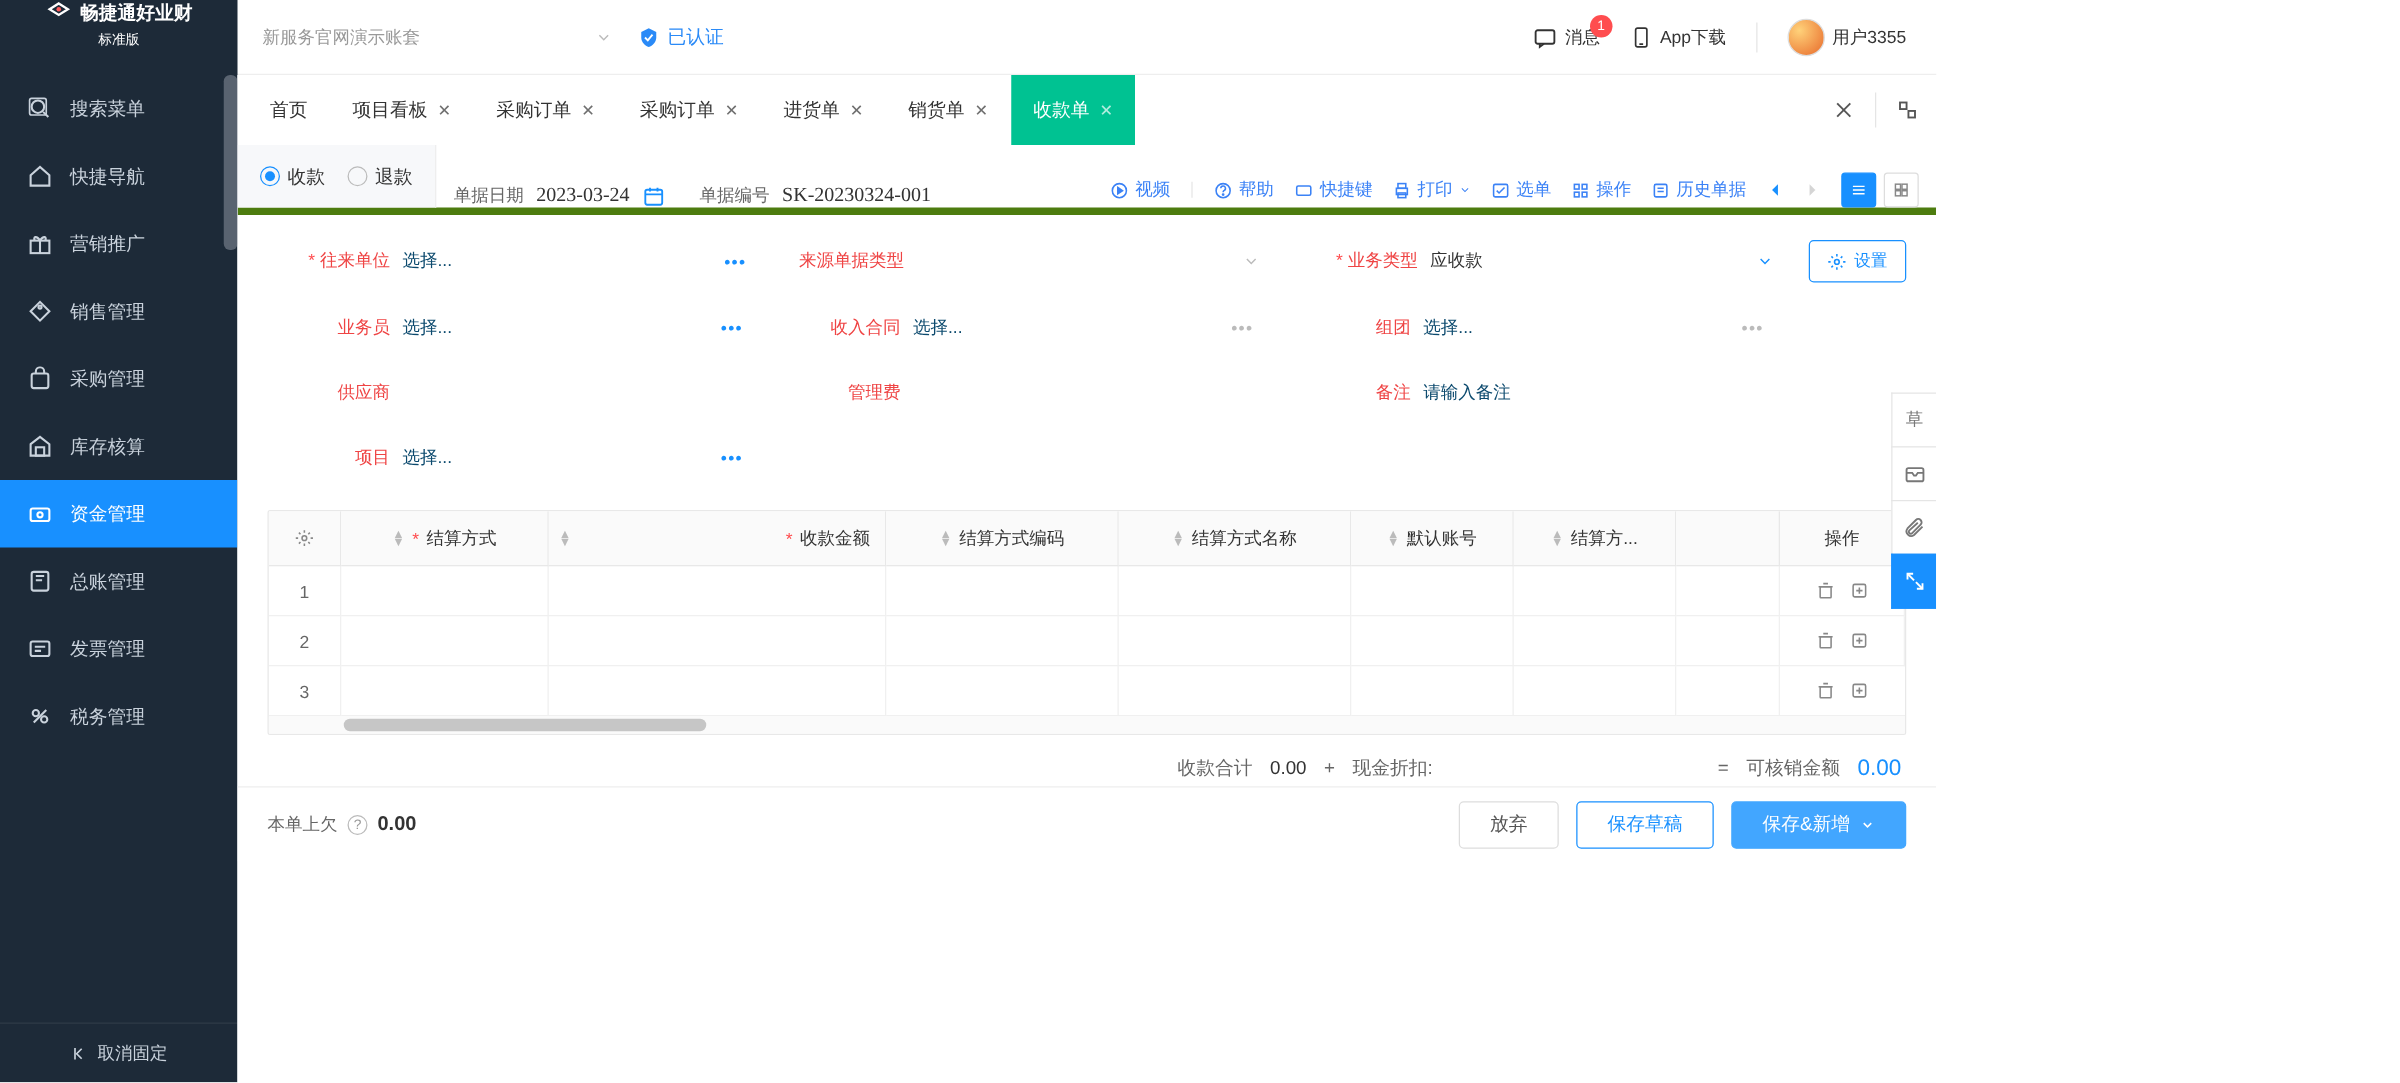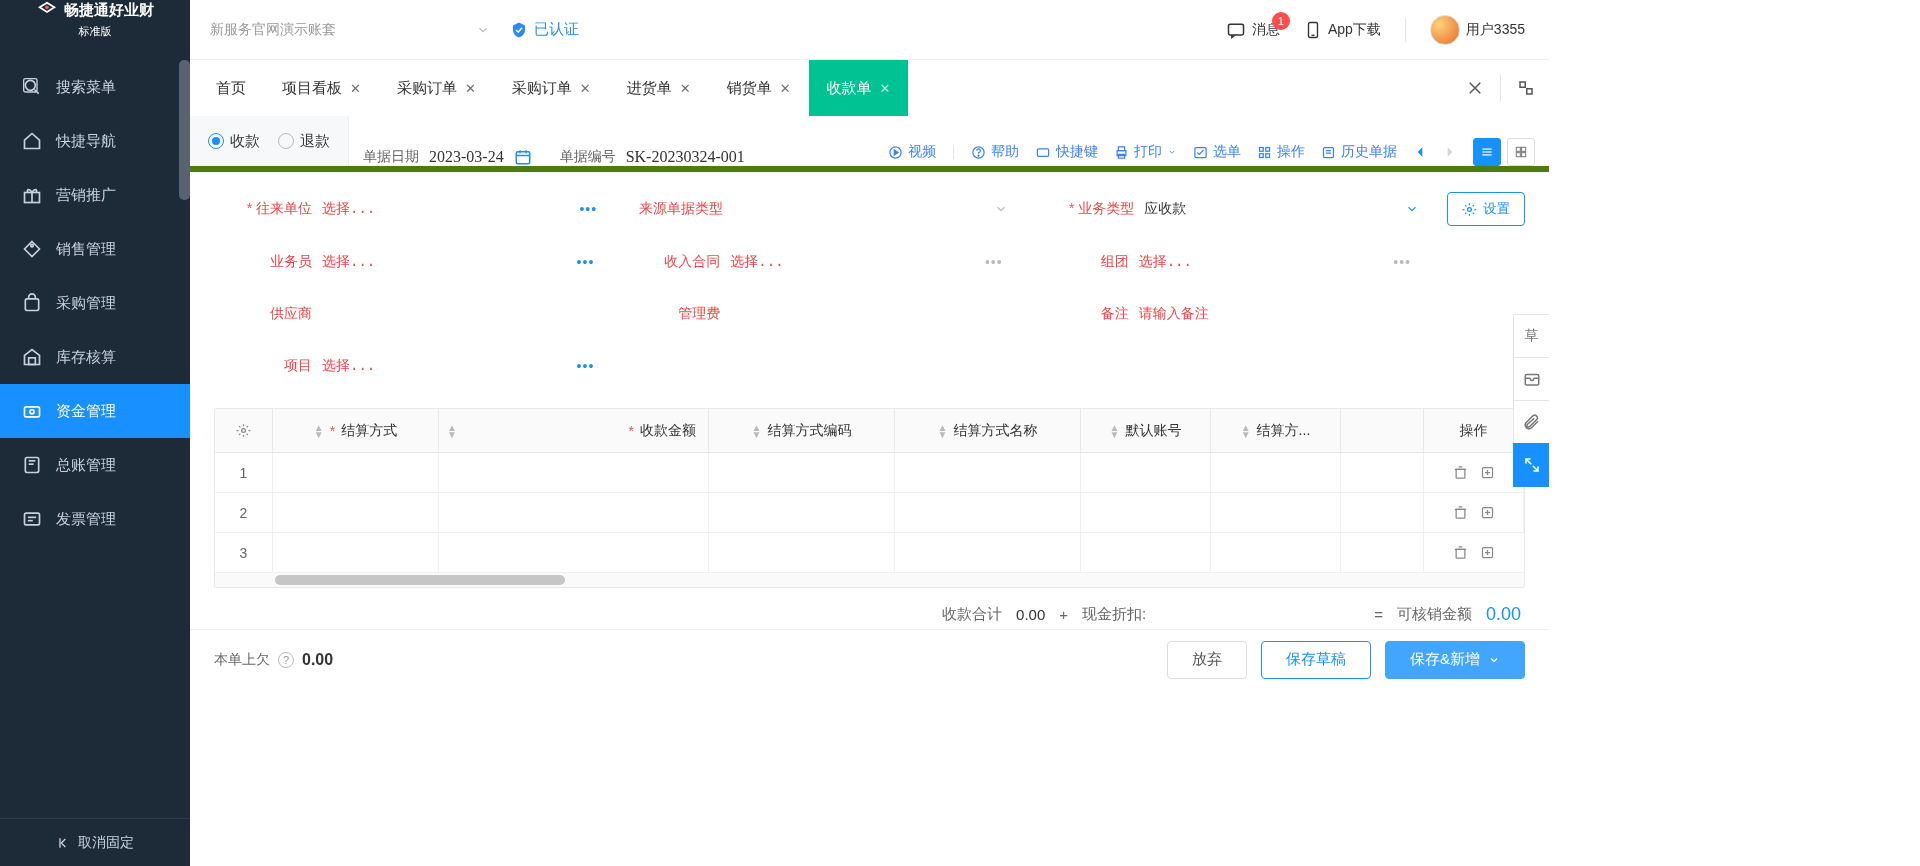--- a/index.html
+++ b/index.html
@@ -69,21 +69,21 @@
 .vt { width: 28px; height: 28px; border: 1px solid #ddd; border-radius: 3px; display: flex; align-items: center; justify-content: center; cursor: pointer; }
 .vt.active { background: #1890ff; border-color: #1890ff; color: #fff; }
 
 
 .form { padding: 20px 24px 6px; }
 .form-row { display: flex; gap: 24px; margin-bottom: 20px; align-items: center; }
 .form-cell { flex: 1; display: flex; align-items: center; gap: 10px; min-width: 0; }
 .form-label { width: 98px; text-align: right; color: #ef4444; flex-shrink: 0; }
 .req::before { content: "* "; color: #ff4d4f; }
 .form-input { flex: 1; height: 32px; display: flex; align-items: center; color: #bbb; position: relative; border-bottom: 1px solid transparent; }
-.form-input .ph { color: #ef4444; font-family: Liberation Mono, monospace; }
+.form-input .ph { color: #0c4a6e; }
 .form-input .val { color: #333; }
 .form-input .more { position: absolute; right: 4px; color: #1890ff; letter-spacing: 1px; cursor: pointer; }
 .form-input .sel { position: absolute; right: 4px; color: #1890ff; cursor: pointer; }
 .settings-btn { height: 34px; padding: 0 14px; border: 1px solid #1890ff; color: #1890ff; border-radius: 4px; background: #fff; display: flex; align-items: center; gap: 6px; cursor: pointer; }
 
 
 .table-wrap { margin: 0 24px; border: 1px solid #e8e8e8; border-radius: 2px; overflow: hidden; }
 .grid { display: grid; grid-template-columns: 58px 166px 270px 186px 186px 130px 130px 1fr 100px; }
 .hd { background: #fafafa; border-bottom: 1px solid #e8e8e8; height: 44px; display: flex; align-items: center; justify-content: center; gap: 6px; color: #333; font-size: 14px; border-right: 1px solid #e8e8e8; position: relative; }
 .hd:last-child { border-right: none; }
@@ -254,20 +254,30 @@
         <div class="sb-item">
           <span class="sb-icon">
               <svg width="20" height="20" viewBox="0 0 24 24" fill="none" stroke="currentColor" stroke-width="2">
                 <rect x="3" y="5" width="18" height="14" rx="2"></rect>
                 <line x1="7" y1="10" x2="17" y2="10"></line>
                 <line x1="7" y1="14" x2="13" y2="14"></line>
               </svg>
             </span>
           <span>发票管理</span>
         </div>
+        <div class="sb-item">
+          <span class="sb-icon">
+              <svg width="20" height="20" viewBox="0 0 24 24" fill="none" stroke="currentColor" stroke-width="2">
+                <circle cx="8" cy="9" r="3"></circle>
+                <circle cx="16" cy="15" r="3"></circle>
+                <line x1="6" y1="18" x2="18" y2="6"></line>
+              </svg>
+            </span>
+          <span>税务管理</span>
+        </div>
       </div>
       <div class="sb-footer">
         <svg width="16" height="16" viewBox="0 0 24 24" fill="none" stroke="currentColor" stroke-width="2">
             <polyline points="14 6 8 12 14 18"></polyline>
             <line x1="6" y1="5" x2="6" y2="19"></line>
           </svg>
         <span>取消固定</span>
       </div>
     </div>
 

